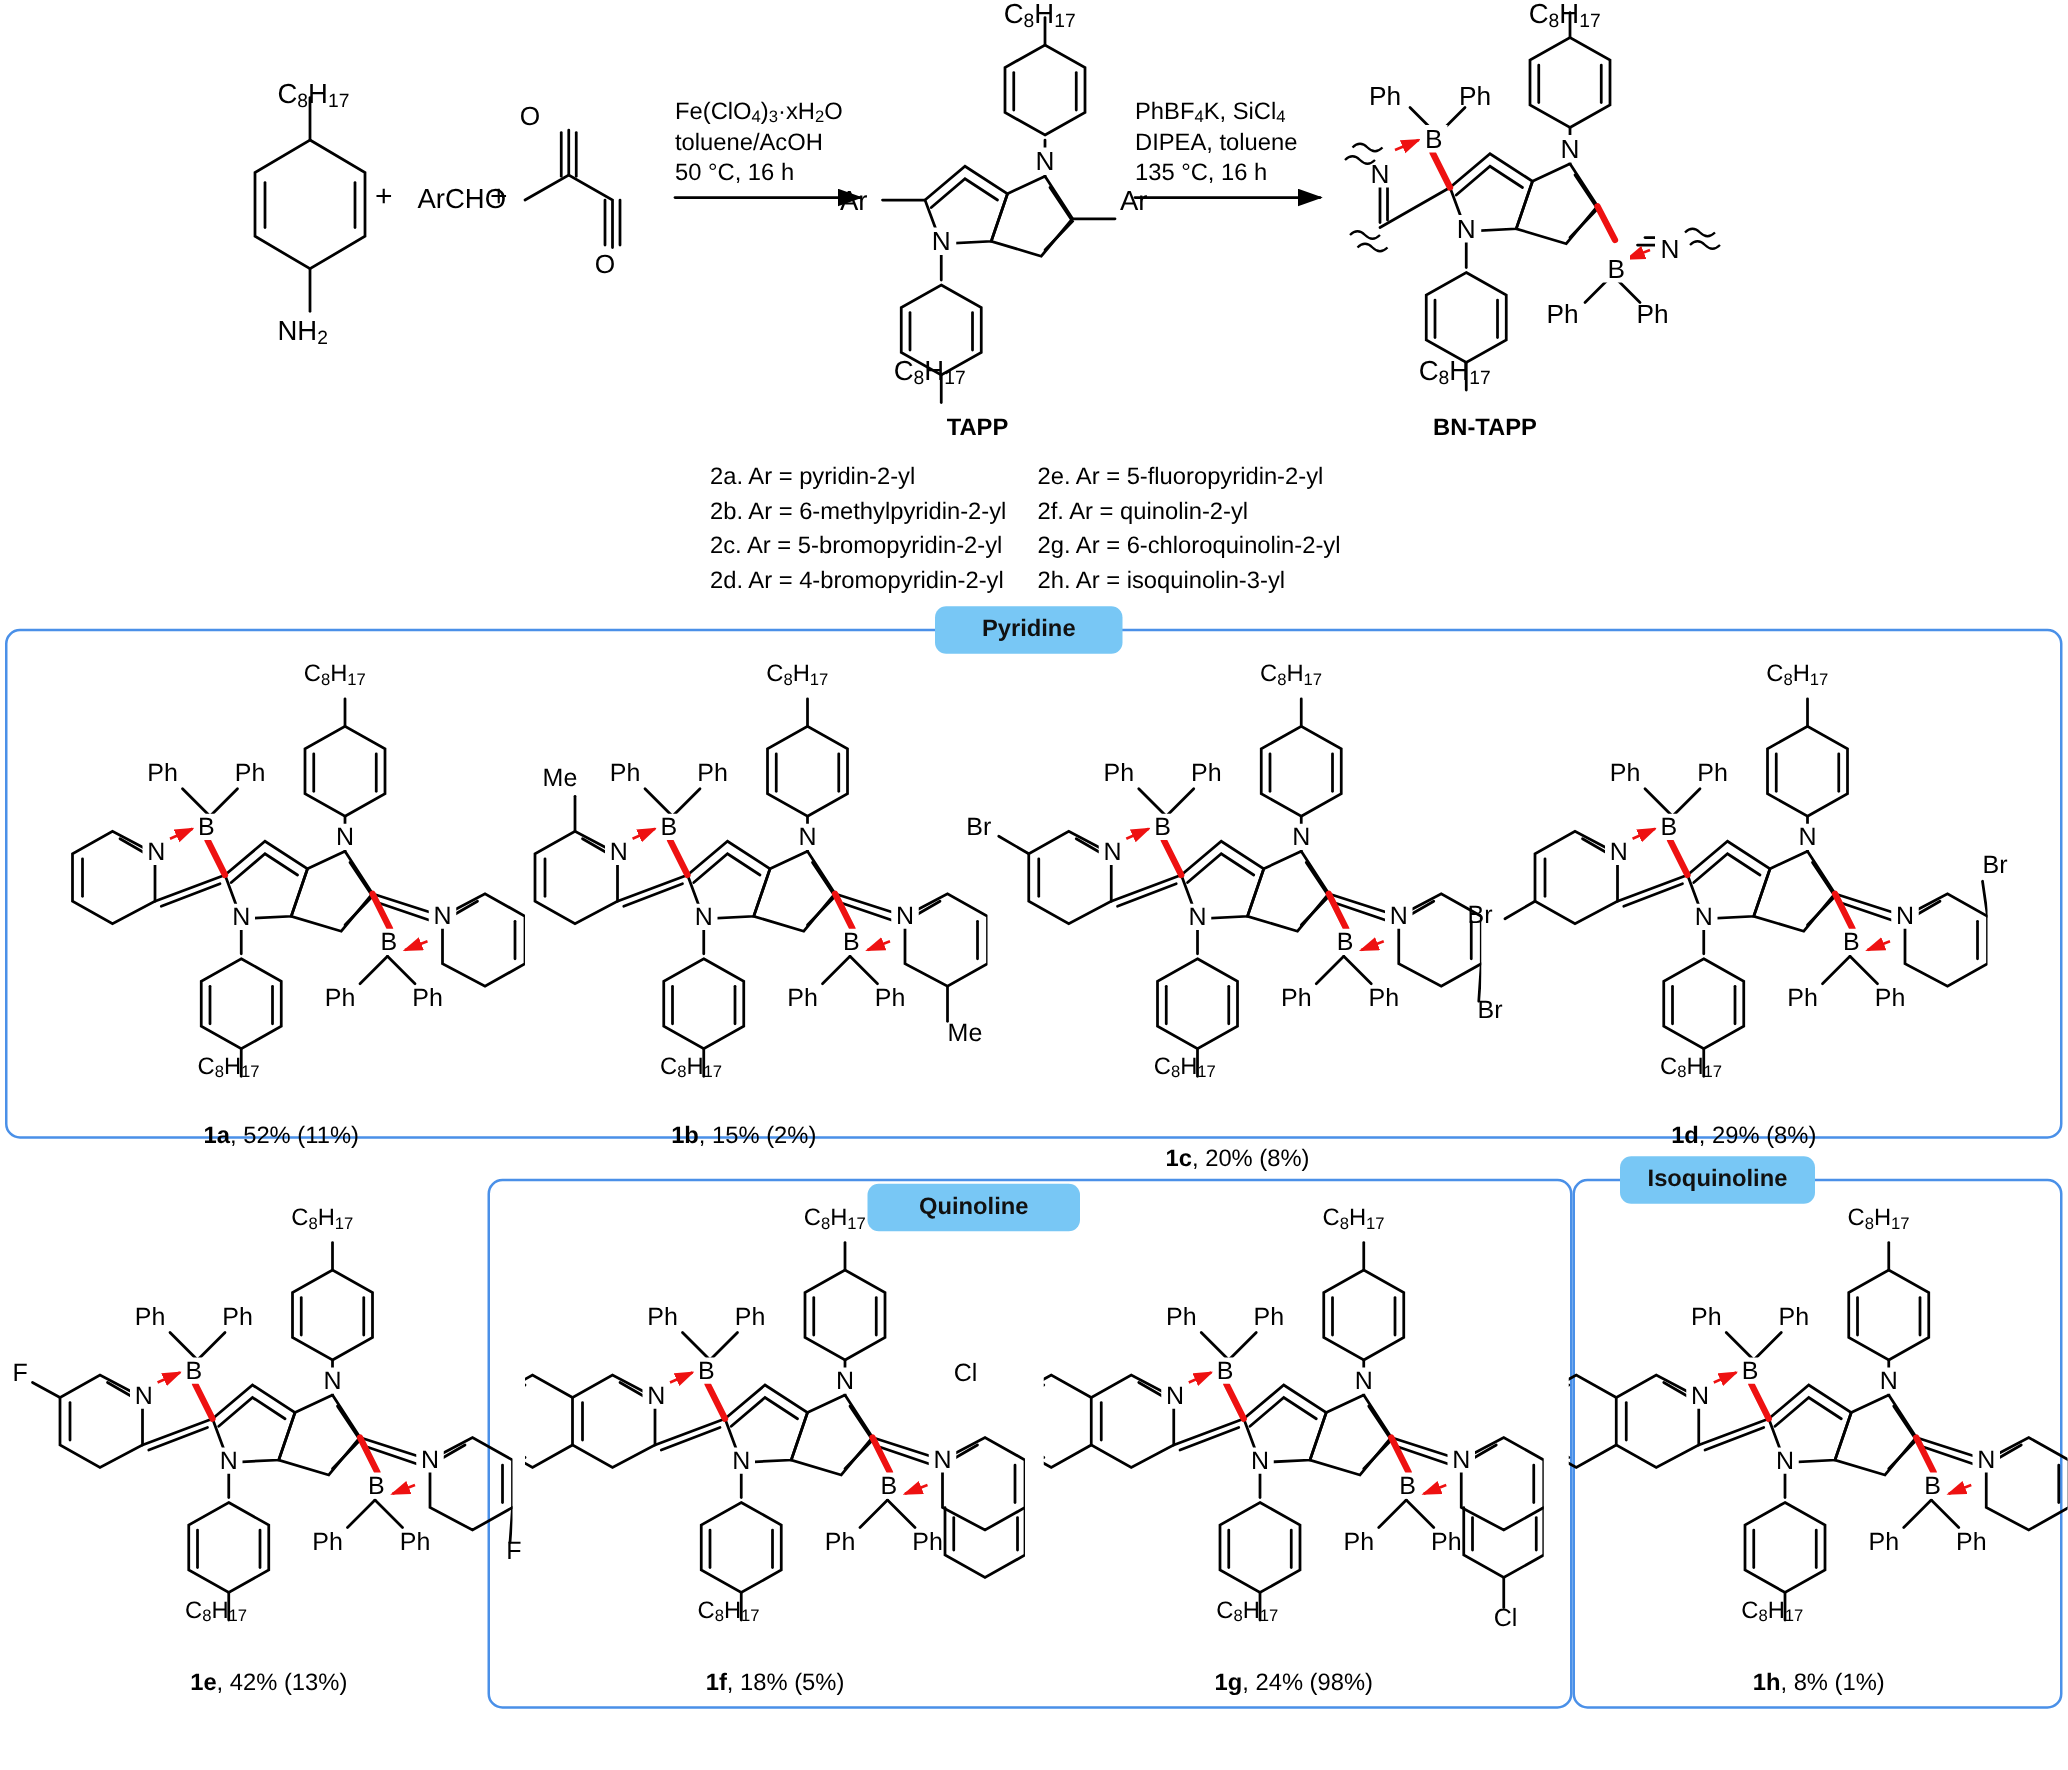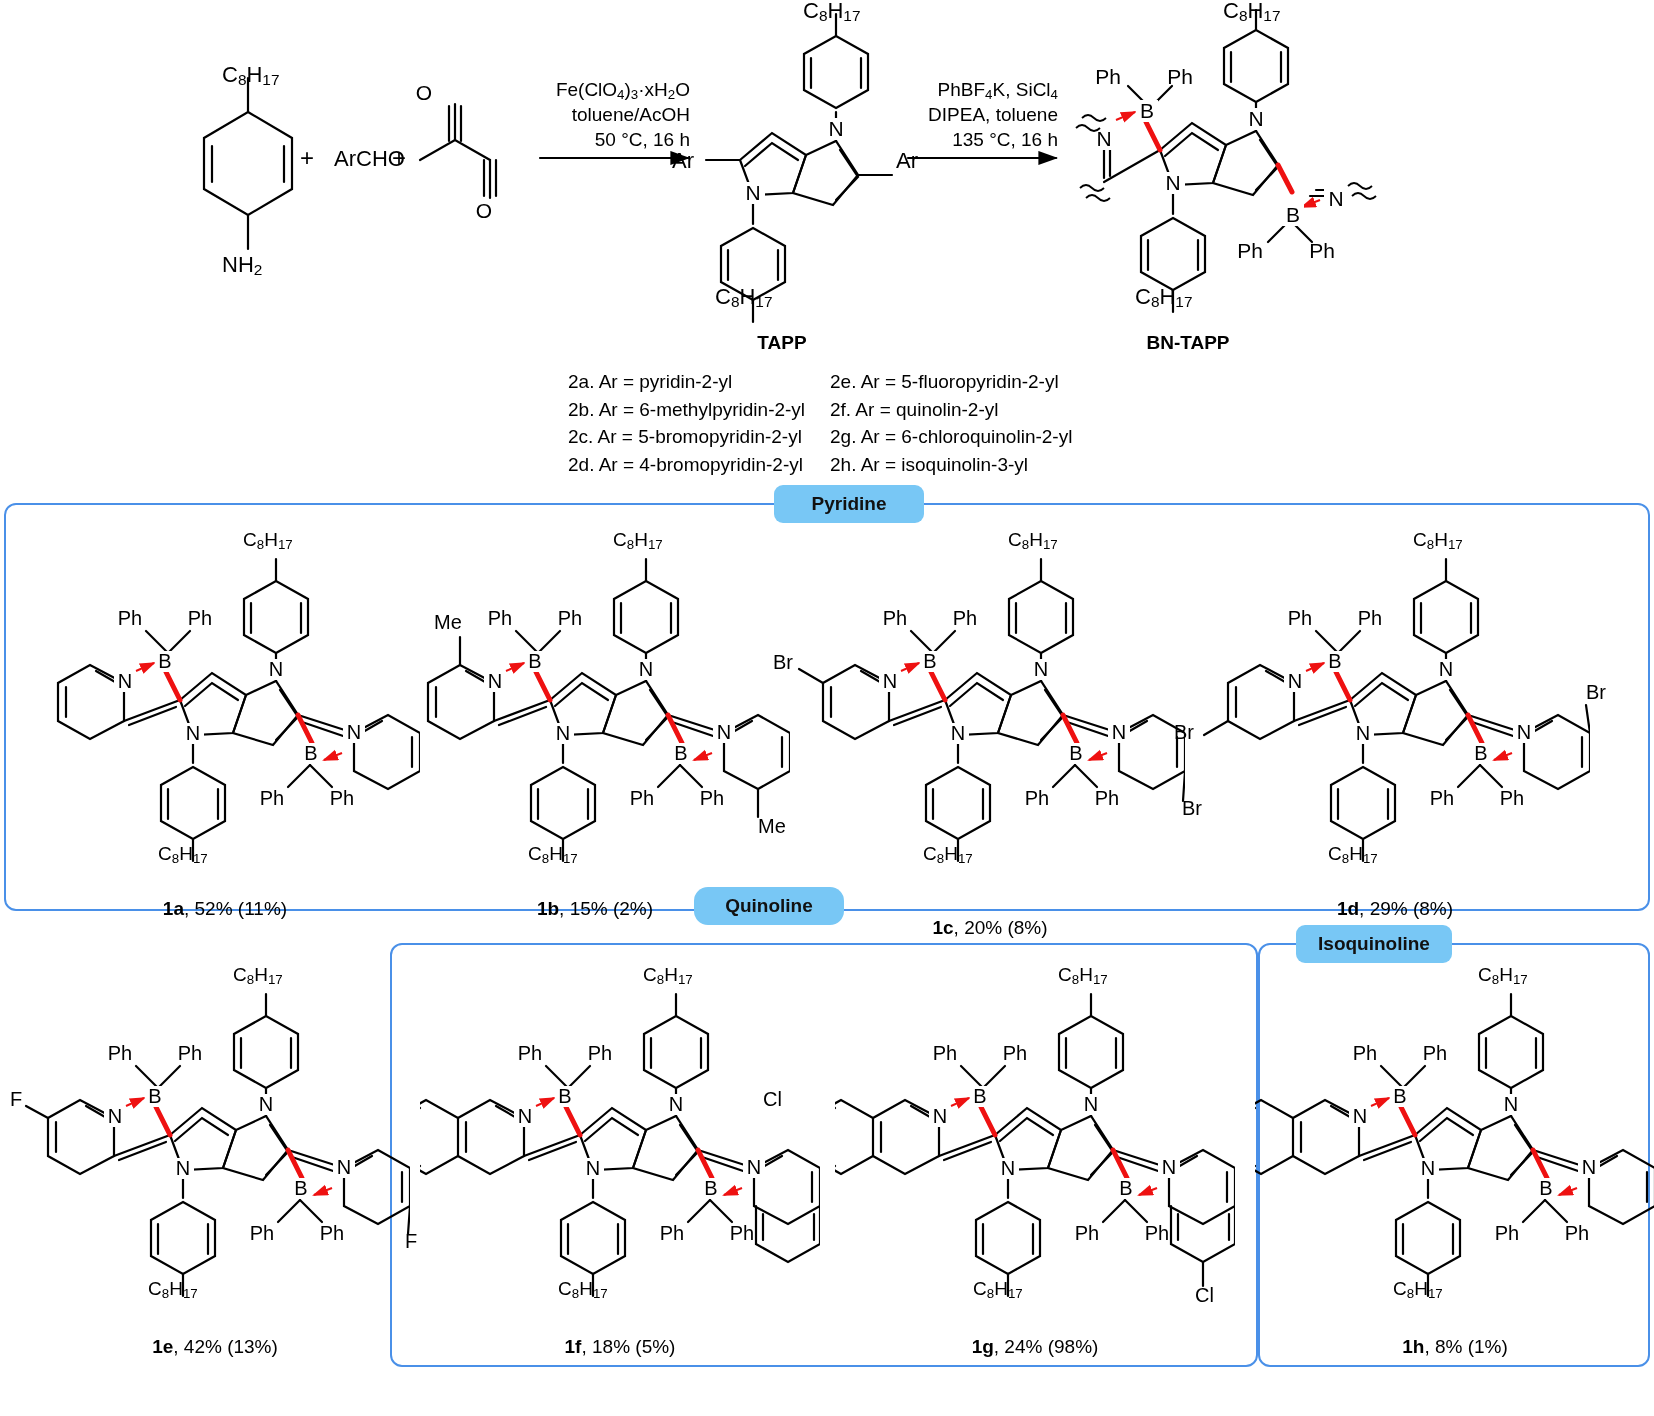--- a/index.html
+++ b/index.html
@@ -3,21 +3,21 @@
 <meta charset="utf-8">
 <style>
   html,body{margin:0;padding:0;background:#fff;}
   body{width:1654px;height:1416px;position:relative;
        font-family:"Liberation Sans","DejaVu Sans",sans-serif;color:#000;}
   .fig{position:absolute;left:0;top:0;width:1654px;height:1416px;}
   svg{display:block;}
   text{font-family:"Liberation Sans","DejaVu Sans",sans-serif;}
 
   
-  .cond{position:absolute;text-align:right;font-size:19px;line-height:1.30;white-space:nowrap;}
+  .cond{position:absolute;text-align:left;font-size:19px;line-height:1.30;white-space:nowrap;}
   .prodname{position:absolute;font-weight:bold;font-size:19px;text-align:center;}
   .legend{position:absolute;font-size:19px;line-height:1.46;white-space:nowrap;}
   .legend b{font-weight:normal;}
   .plus{position:absolute;font-size:24px;}
   .reag{position:absolute;font-size:22px;}
 
   
   .panel{position:absolute;border:2px solid #4a90e8;border-radius:12px;box-sizing:border-box;}
   .badge{position:absolute;background:#78c7f5;border-radius:9px;
          font-weight:bold;font-size:19px;color:#111;
@@ -192,24 +192,24 @@
   <div><b>2d</b><span>. Ar = 4-bromopyridin-2-yl</span></div>
 </div>
 <div class="legend" style="left:830px;top:368px;">
   <div><b>2e</b><span>. Ar = 5-fluoropyridin-2-yl</span></div>
   <div><b>2f</b><span>. Ar = quinolin-2-yl</span></div>
   <div><b>2g</b><span>. Ar = 6-chloroquinolin-2-yl</span></div>
   <div><b>2h</b><span>. Ar = isoquinolin-3-yl</span></div>
 </div>
 
 <div class="panel" style="left:4px;top:503px;width:1646px;height:408px;"></div>
-<div class="badge" style="left:774px;top:485px;width:150px;">Pyridine</div>
+<div class="badge" style="left:748px;top:485px;width:150px;">Pyridine</div>
 
 <div class="panel" style="left:390px;top:943px;width:868px;height:424px;"></div>
-<div class="badge" style="left:694px;top:887px;width:150px;border-radius:14px;">Quinoline</div>
+<div class="badge" style="left:694px;top:947px;width:170px;">Quinoline</div>
 
 <div class="panel" style="left:1258px;top:943px;width:392px;height:424px;"></div>
 <div class="badge" style="left:1296px;top:925px;width:156px;">Isoquinoline</div>
 
 <div class="cell" style="left:30px;top:525px;width:390px;height:360px;">
   <svg width="390" height="360" viewBox="0 0 390 360">
     <defs>
           <marker id="ra1" markerWidth="8" markerHeight="8" refX="7" refY="2.8" orient="auto">
             <path d="M0,0 L8,2.8 L0,5.6 z" fill="#ee1111"></path>
           </marker>

